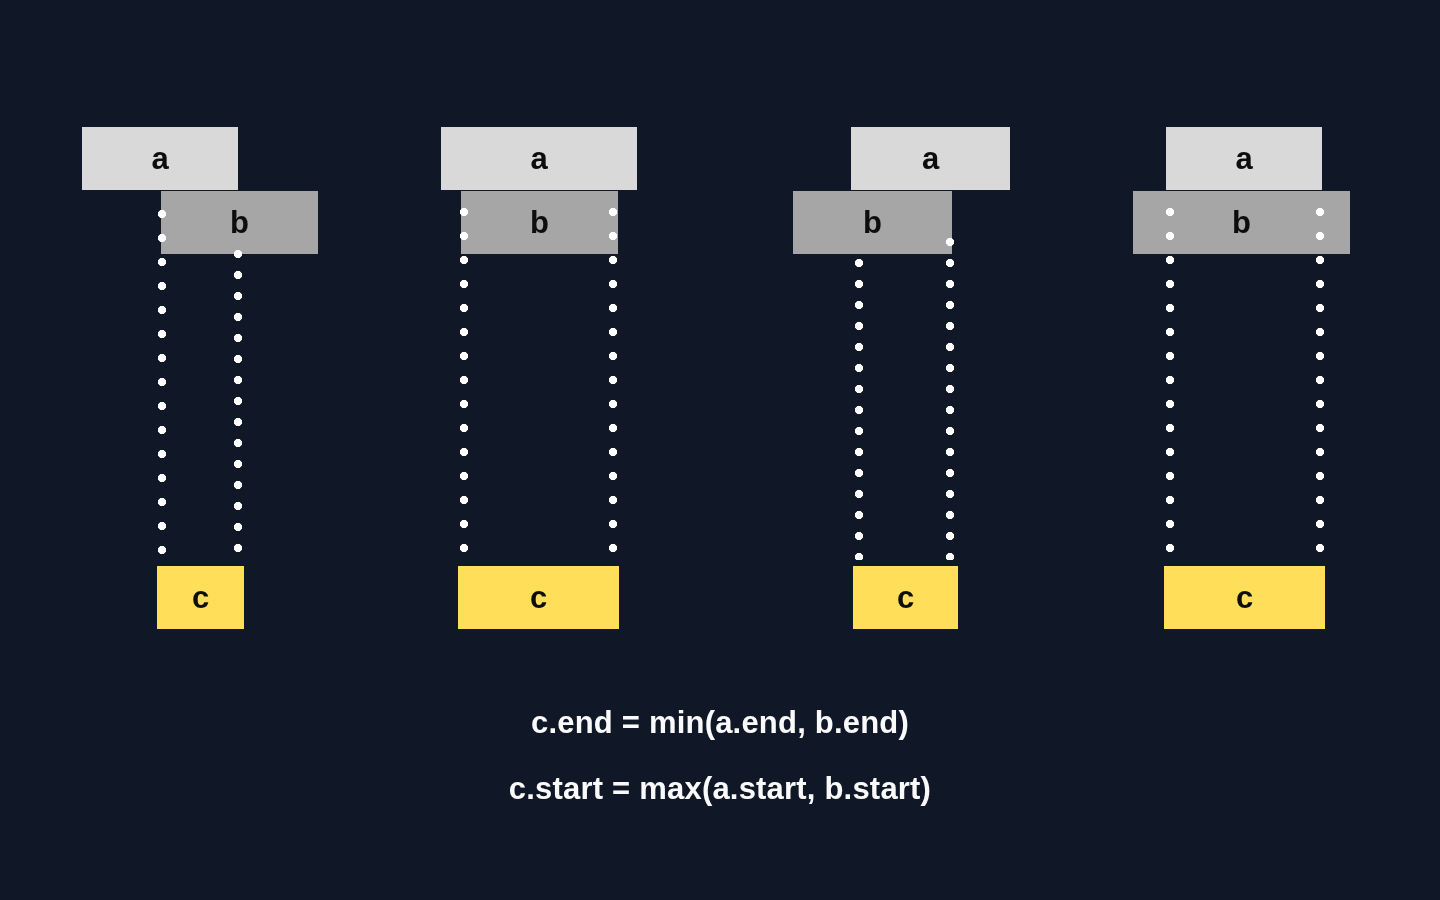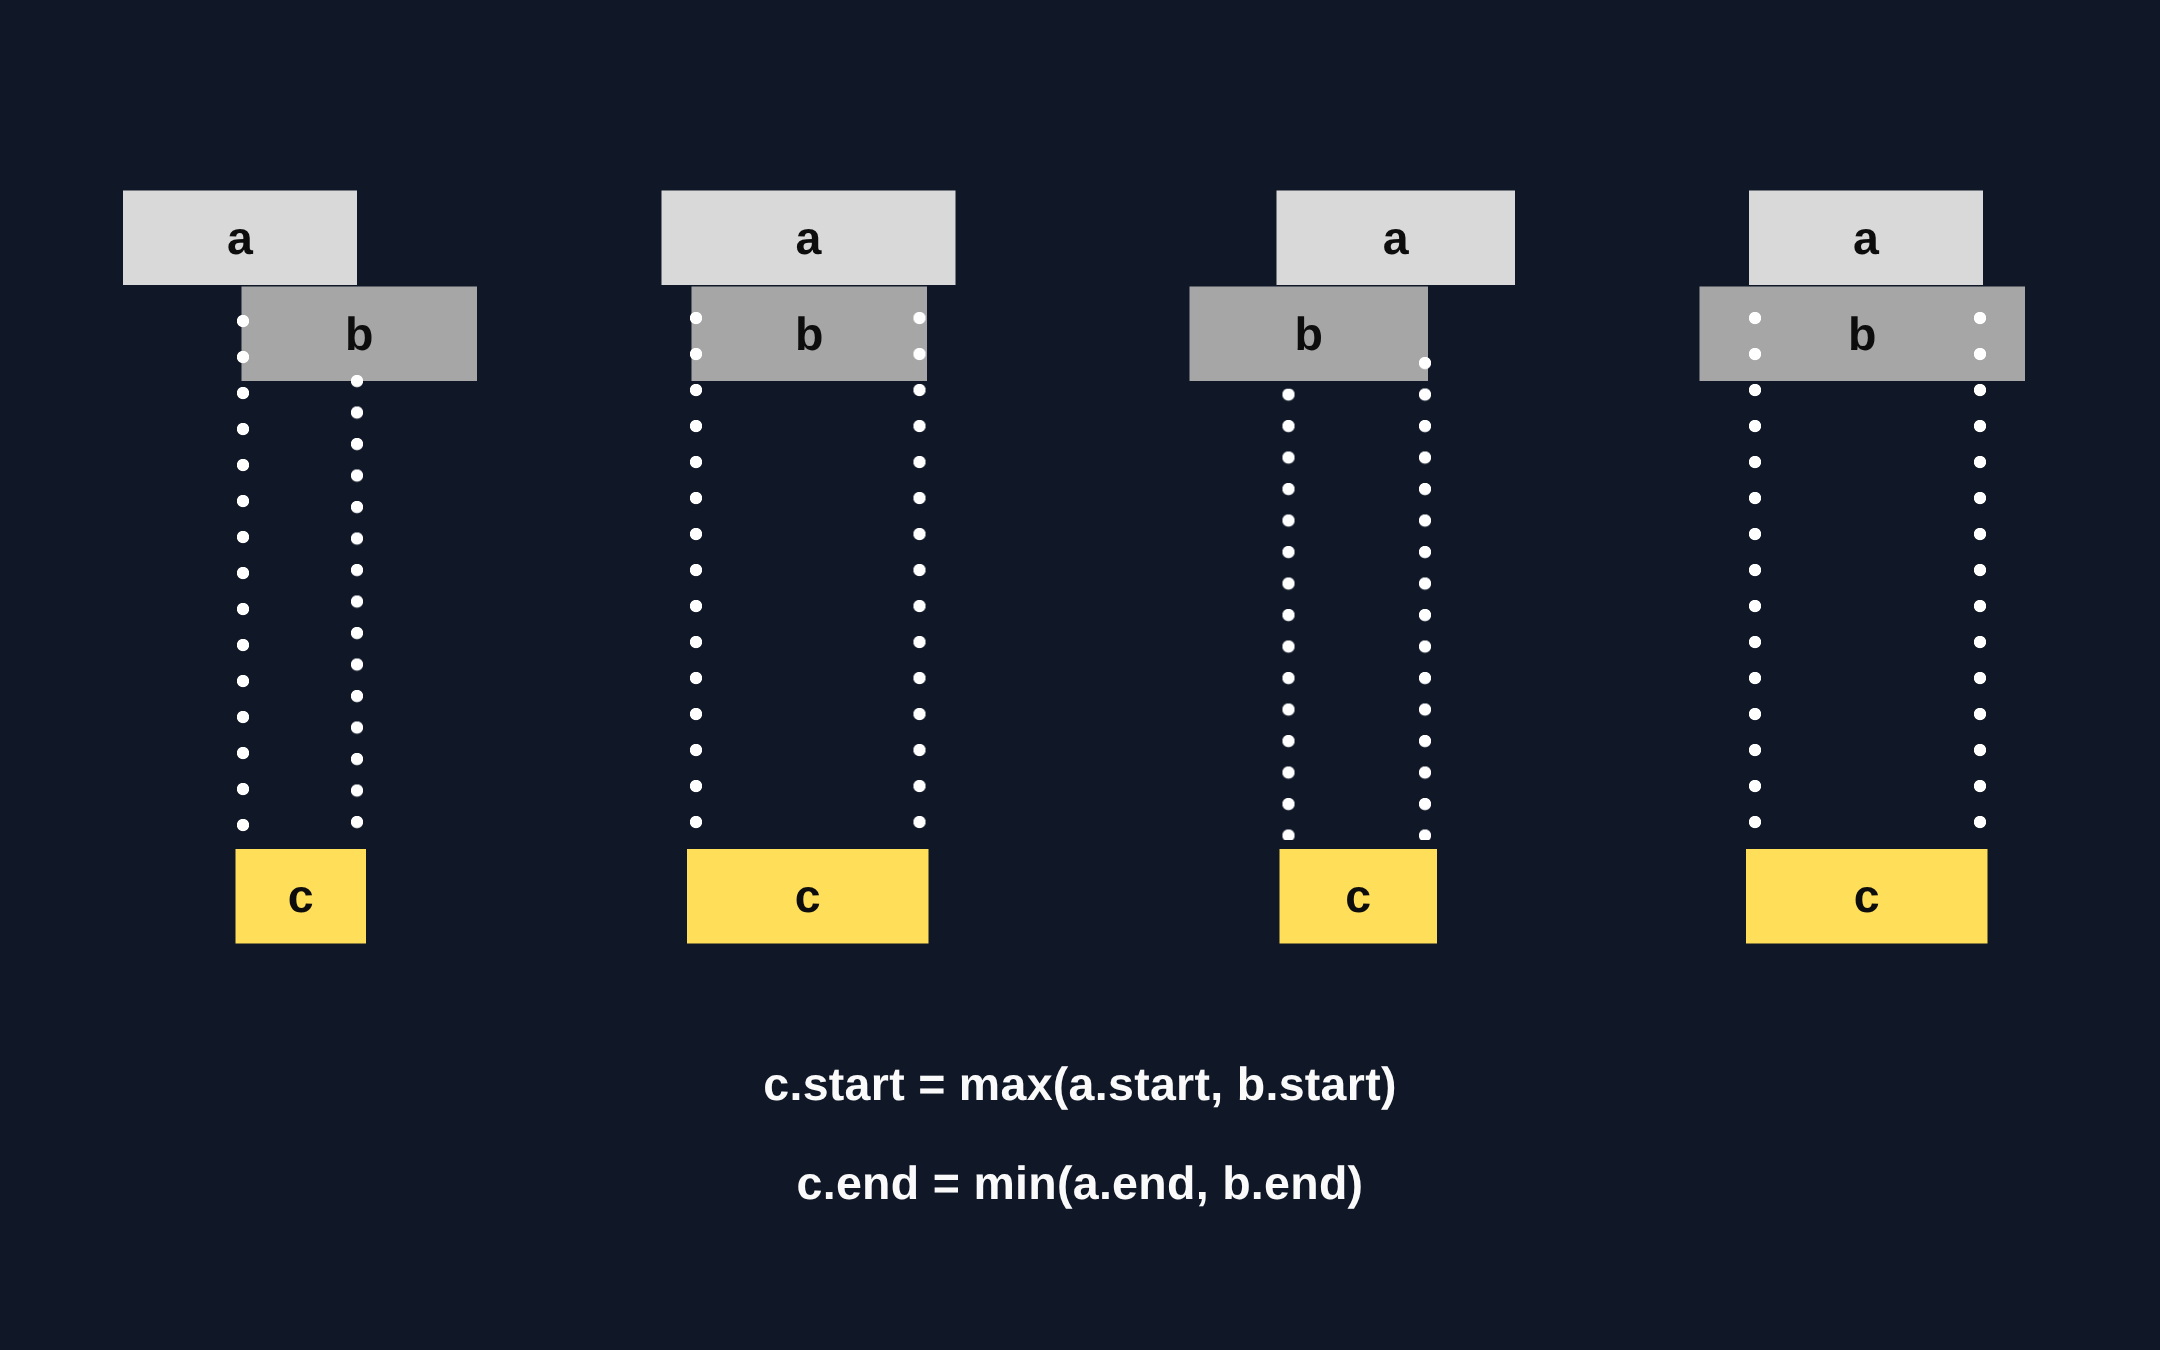--- a/index.html
+++ b/index.html
@@ -122,17 +122,17 @@
       <span class="bar-label">b</span>
     </div>
     <div class="dotline" style="left: 1166px; top: 208px; width: 8px; height: 352px; background-image: radial-gradient(circle at 4px 4px, rgb(255, 255, 255) 3.8px, rgba(255, 255, 255, 0) 4.4px); background-size: 8px 24px;"></div>
     <div class="dotline" style="left: 1316px; top: 208px; width: 8px; height: 352px; background-image: radial-gradient(circle at 4px 4px, rgb(255, 255, 255) 3.8px, rgba(255, 255, 255, 0) 4.4px); background-size: 8px 24px;"></div>
     <div class="bar bar-c" style="left: 1164px; top: 566px; width: 161px; height: 63px;">
       <span class="bar-label">c</span>
     </div>
   </div>
 
   <div class="formulas">
+    <div class="formula">c.end = min(a.end, b.end)</div>
     <div class="formula">c.start = max(a.start, b.start)</div>
-    <div class="formula">c.end = min(a.end, b.end)</div>
   </div>
 
 </div>
 
 </body></html>

